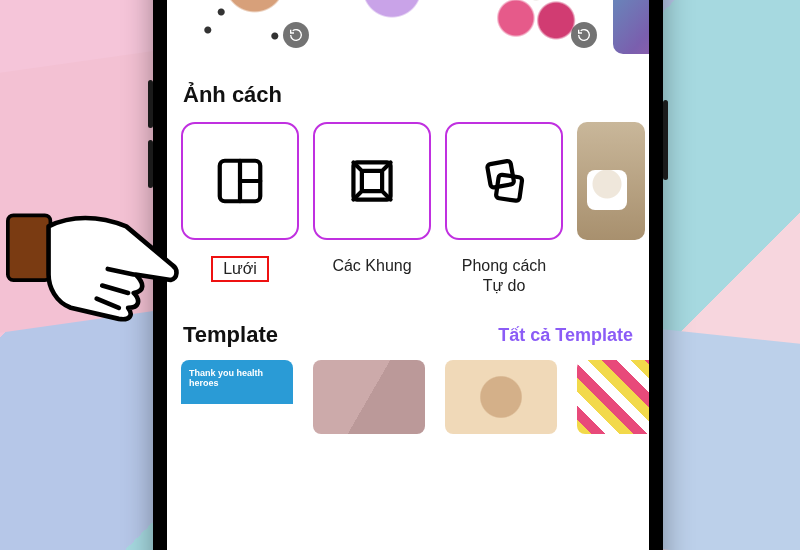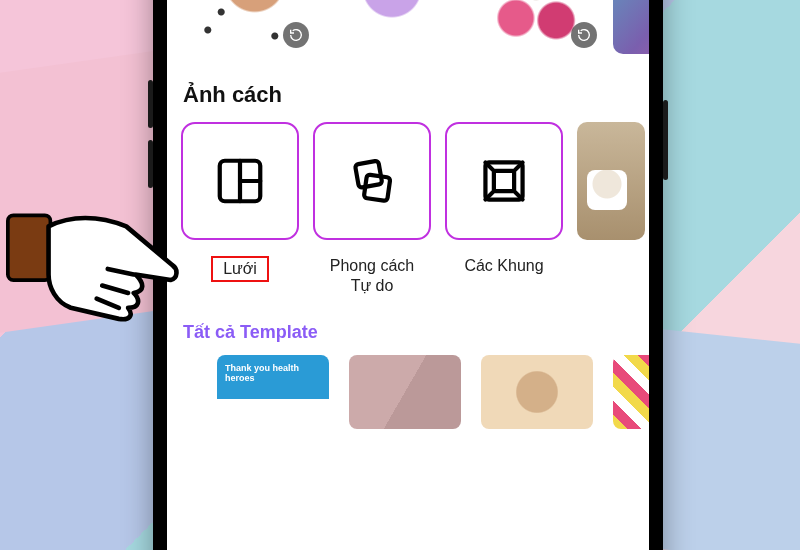--- a/index.html
+++ b/index.html
@@ -142,50 +142,51 @@
             </svg>
           </div>
           <div class="card-label">
             <span class="highlight-box">Lưới</span>
           </div>
         </div>
 
         <div class="label-wrap">
           <div class="card">
             <svg viewBox="0 0 64 64">
-              <rect x="14" y="10" width="28" height="28" rx="4" transform="rotate(-10 28 24)"></rect>
-              <rect x="24" y="26" width="28" height="28" rx="4" transform="rotate(8 38 40)"></rect>
-            </svg>
-          </div>
-          <div class="card-label" style="white-space:pre-line;">Phong cách
-Tự do</div>
-        </div>
-
-        <div class="label-wrap">
-          <div class="card">
-            <svg viewBox="0 0 64 64">
               <rect x="10" y="10" width="44" height="44" rx="4"></rect>
               <rect x="20" y="20" width="24" height="24" rx="2"></rect>
               <line x1="10" y1="10" x2="20" y2="20"></line>
               <line x1="54" y1="10" x2="44" y2="20"></line>
               <line x1="10" y1="54" x2="20" y2="44"></line>
               <line x1="54" y1="54" x2="44" y2="44"></line>
             </svg>
           </div>
           <div class="card-label">Các Khung</div>
         </div>
 
+        <div class="label-wrap">
+          <div class="card">
+            <svg viewBox="0 0 64 64">
+              <rect x="14" y="10" width="28" height="28" rx="4" transform="rotate(-10 28 24)"></rect>
+              <rect x="24" y="26" width="28" height="28" rx="4" transform="rotate(8 38 40)"></rect>
+            </svg>
+          </div>
+          <div class="card-label" style="white-space:pre-line;">Phong cách
+Tự do</div>
+        </div>
+
         <div class="preview"></div>
       </div>
 
       <div class="template-head">
+        <div class="title">Template</div>
         <div class="link">Tất cả Template</div>
       </div>
 
-      <div class="row" style="gap:20px;margin-left:36px;">
+      <div class="row" style="gap:20px;">
         <div class="tmpl a">
           <div class="txt">Thank you health heroes</div>
         </div>
         <div class="tmpl b"></div>
         <div class="tmpl c"></div>
         <div class="tmpl d"></div>
       </div>
 
     </div>
   </div>

